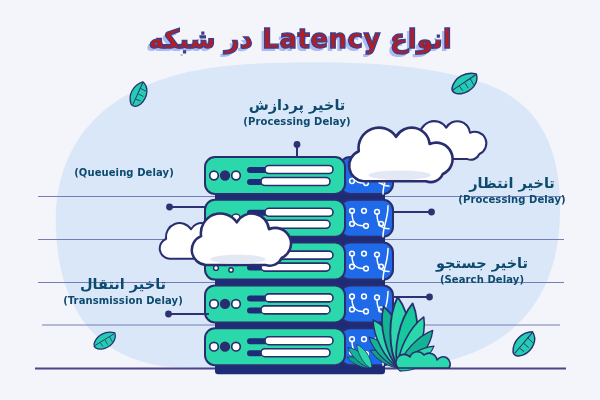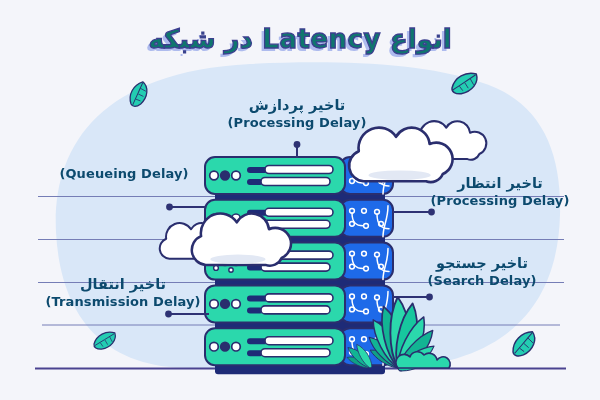--- a/index.html
+++ b/index.html
@@ -6,30 +6,30 @@
   .stage{
     position:relative;width:600px;height:400px;overflow:hidden;
     background:#F4F5FA;font-family:"DejaVu Sans",sans-serif;
   }
   .illustration-svg{position:absolute;left:0;top:0;}
   .page-title{
     position:absolute;top:24px;left:0;width:100%;text-align:center;
     direction:rtl;
     font-family:"DejaVu Sans",sans-serif;
     font-weight:800;font-size:26px;letter-spacing:.5px;
-    color:#0f766e;
+    color:#b91c1c;
     -webkit-text-stroke:1.3px #3B3F8F;
     text-shadow:-3px 3px 0 #AEBBEE;
   }
   .label{position:absolute;text-align:center;color:#0c4a6e;line-height:1.15;}
   .label .fa{font-size:14.5px;font-weight:700;direction:rtl;}
-  .label .en{font-size:13px;font-weight:700;margin-top:2px;letter-spacing:.1px;}
+  .label .en{font-size:10px;font-weight:700;margin-top:2px;letter-spacing:.1px;}
   .label-processing{left:217px;top:97px;width:160px;}
   .label-queueing{left:44px;top:165px;width:160px;}
-  .label-propagation{left:416px;top:175px;width:168px;}
+  .label-propagation{left:428px;top:175px;width:168px;}
   .label-transmission{left:34px;top:276px;width:178px;}
   .label-search{left:411px;top:255px;width:142px;}
 </style>
 </head>
 <body>
 
 <div class="stage">
 
   <svg class="illustration-svg" width="600" height="400" viewBox="0 0 600 400">
     <defs>

